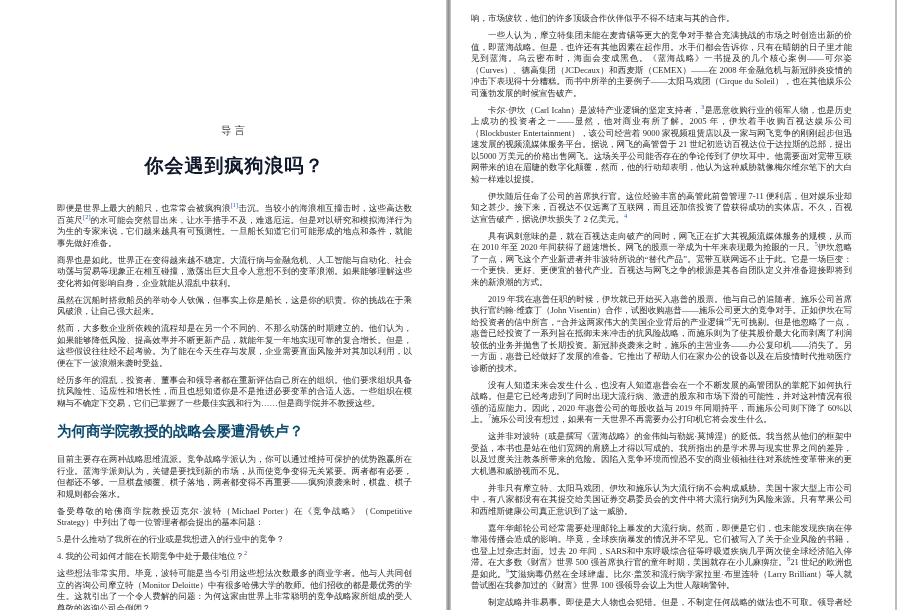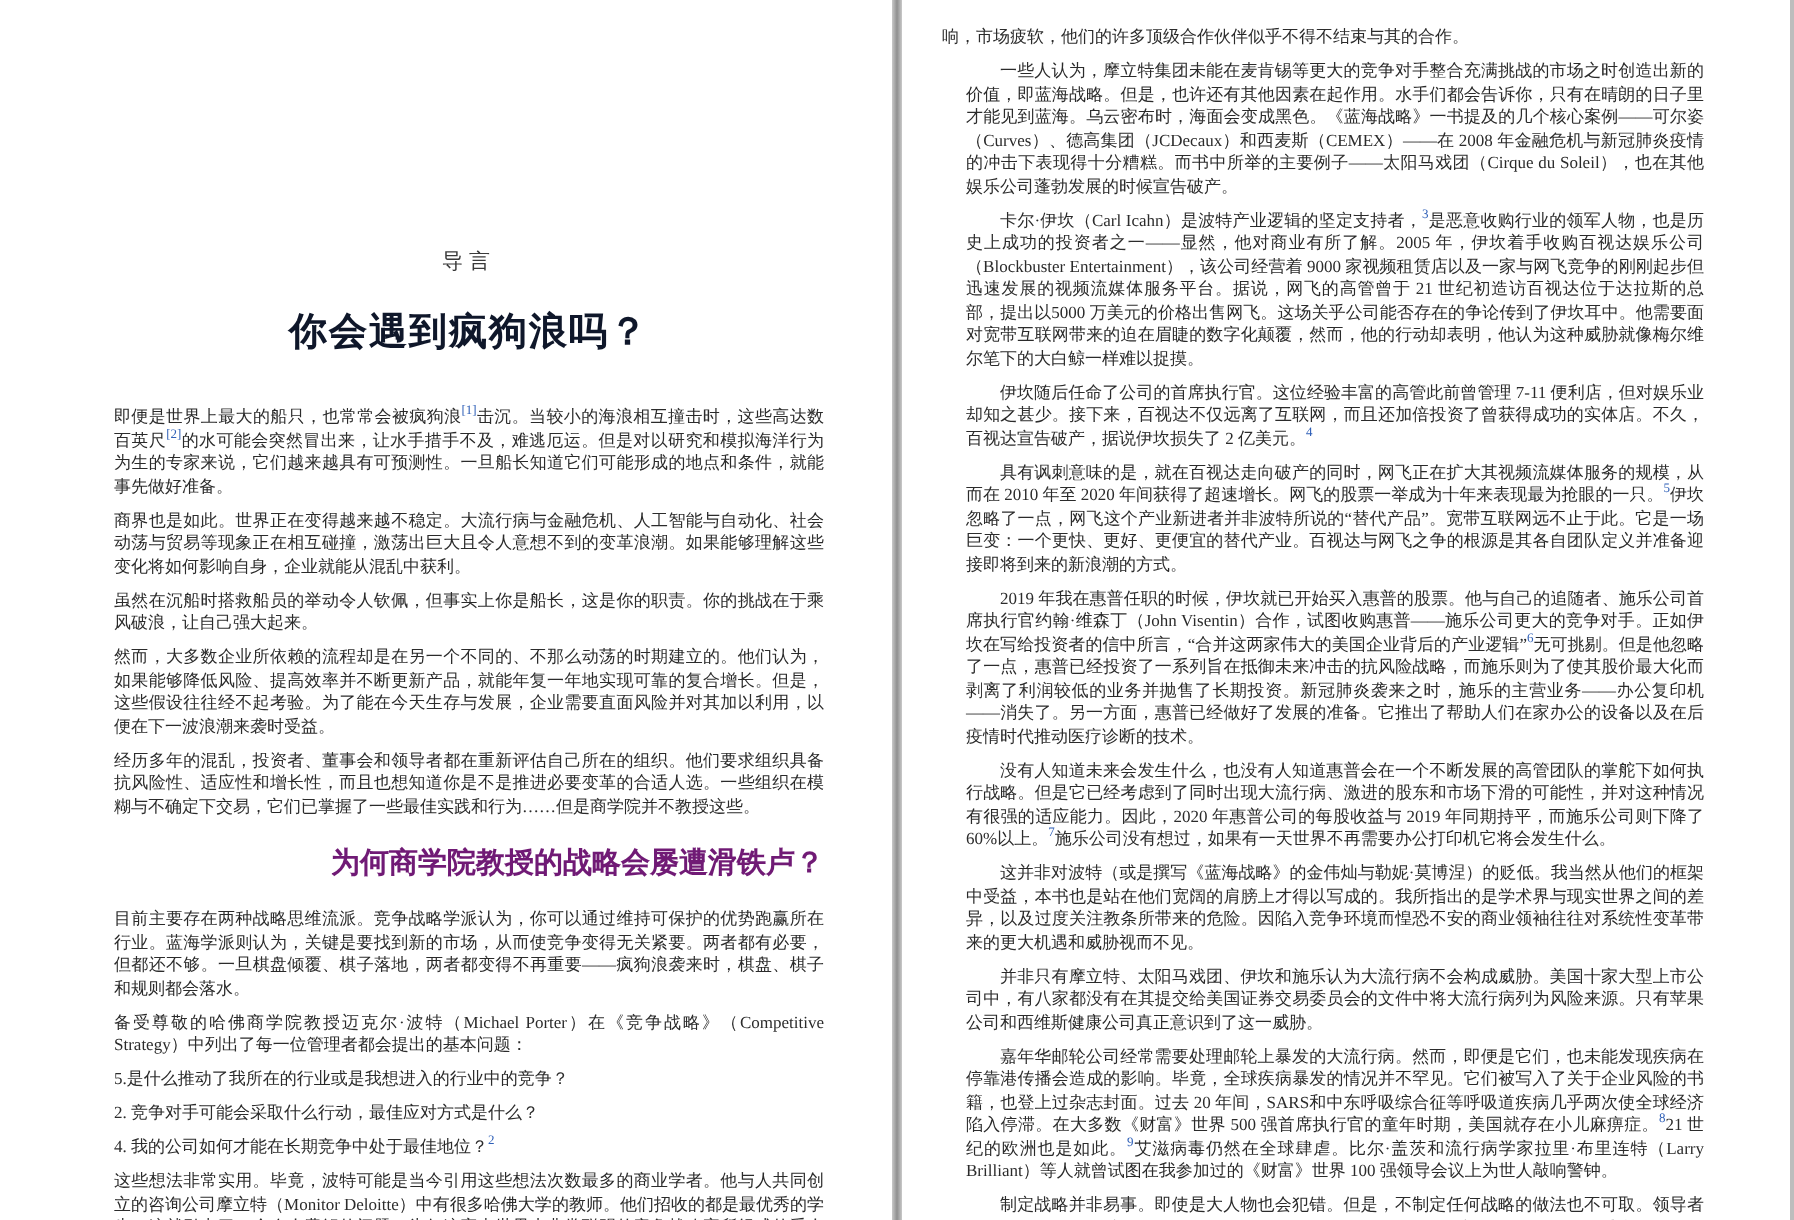--- a/index.html
+++ b/index.html
@@ -51,33 +51,33 @@
   .chapter-title{
     margin:15px 0 24px 0;
     text-align:center;
     font-size:19px;
     font-weight:700;
     letter-spacing:1px;
     color:#0f172a;
   }
   .section-heading{
     margin:13px 0 13px 0;
-    text-align:right;
+    text-align:left;
     font-size:14.5px;
     font-weight:700;
-    color:#701a75;
+    color:#0c4a6e;
   }
   p.body{
     margin:0 0 5.5px 0;
     font-size:8.5px;
     line-height:11.5px;
     text-align:justify;
     color:#2b2b2b;
   }
-  p.body.indent{text-indent:2em;margin-left:12px;}
+  p.body.indent{text-indent:2em;}
   p.q{
     margin:0 0 5.5px 0;
     font-size:8.5px;
     line-height:11.5px;
     color:#2b2b2b;
   }
   sup.fn{
     color:#2e5fb7;
     font-size:6.5px;
     line-height:0;
@@ -102,21 +102,20 @@
       </div>
 
     <h2 class="section-heading">为何商学院教授的战略会屡遭滑铁卢？</h2>
 
     <div>
         <p class="body">目前主要存在两种战略思维流派。竞争战略学派认为，你可以通过维持可保护的优势跑赢所在行业。蓝海学派则认为，关键是要找到新的市场，从而使竞争变得无关紧要。两者都有必要，但都还不够。一旦棋盘倾覆、棋子落地，两者都变得不再重要——疯狗浪袭来时，棋盘、棋子和规则都会落水。</p>
         <p class="body">备受尊敬的哈佛商学院教授迈克尔·波特（Michael Porter）在《竞争战略》（Competitive Strategy）中列出了每一位管理者都会提出的基本问题：</p>
       </div>
     <div>
         <p class="q">5.是什么推动了我所在的行业或是我想进入的行业中的竞争？</p>
-        <p class="q">2. 竞争对手可能会采取什么行动，最佳应对方式是什么？</p>
         <p class="q">4. 我的公司如何才能在长期竞争中处于最佳地位？<sup class="fn">2</sup></p>
       </div>
     <div>
         <p class="body">这些想法非常实用。毕竟，波特可能是当今引用这些想法次数最多的商业学者。他与人共同创立的咨询公司摩立特（Monitor Deloitte）中有很多哈佛大学的教师。他们招收的都是最优秀的学生。这就引出了一个令人费解的问题：为何这家由世界上非常聪明的竞争战略家所组成的受人尊敬的咨询公司会倒闭？</p>
       </div>
   </div>
 
   <div class="page page-right">
     <div>
         <p class="body">响，市场疲软，他们的许多顶级合作伙伴似乎不得不结束与其的合作。</p>

